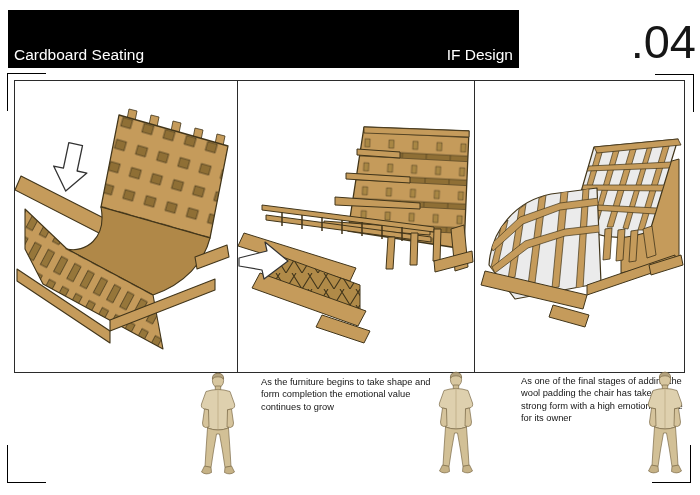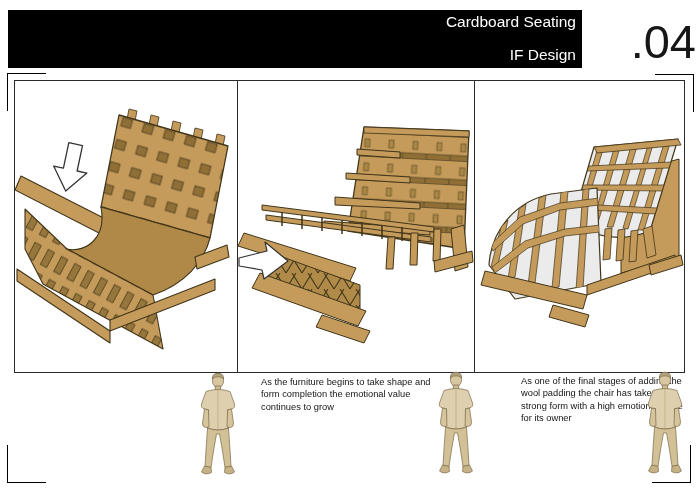--- a/index.html
+++ b/index.html
@@ -2,24 +2,24 @@
 <html><head>
 <meta charset="utf-8">
 <style>
   html,body{margin:0;padding:0;}
   body{
     width:700px;height:495px;position:relative;background:#ffffff;
     font-family:"Liberation Sans",sans-serif;overflow:hidden;color:#111;
   }
   
   .banner{
-    position:absolute;left:8px;top:10px;width:574px;height:58px;
+    position:absolute;left:8px;top:10px;width:511px;height:58px;
     background:#000;color:#fff;
-    display:flex;flex-direction:column;justify-content:space-between;
-    align-items:flex-end;box-sizing:border-box;padding:3px 6px 5px 6px;
+    display:flex;flex-direction:row;justify-content:space-between;
+    align-items:flex-end;box-sizing:border-box;padding:20px 6px 5px 6px;
   }
   .banner .line{font-size:15.5px;line-height:1.1;white-space:nowrap;}
   .page-number{
     position:absolute;right:4px;top:18px;font-size:47px;line-height:1;
     color:#161616;letter-spacing:0px;margin-left:31px;
   }
   
   .mark{position:absolute;width:38px;height:37px;}
   .mark.tl{left:7px;top:73px;border-top:1.4px solid #000;border-left:1.4px solid #000;}
   .mark.tr{left:655px;top:74px;border-top:1.4px solid #000;border-right:1.4px solid #000;}

